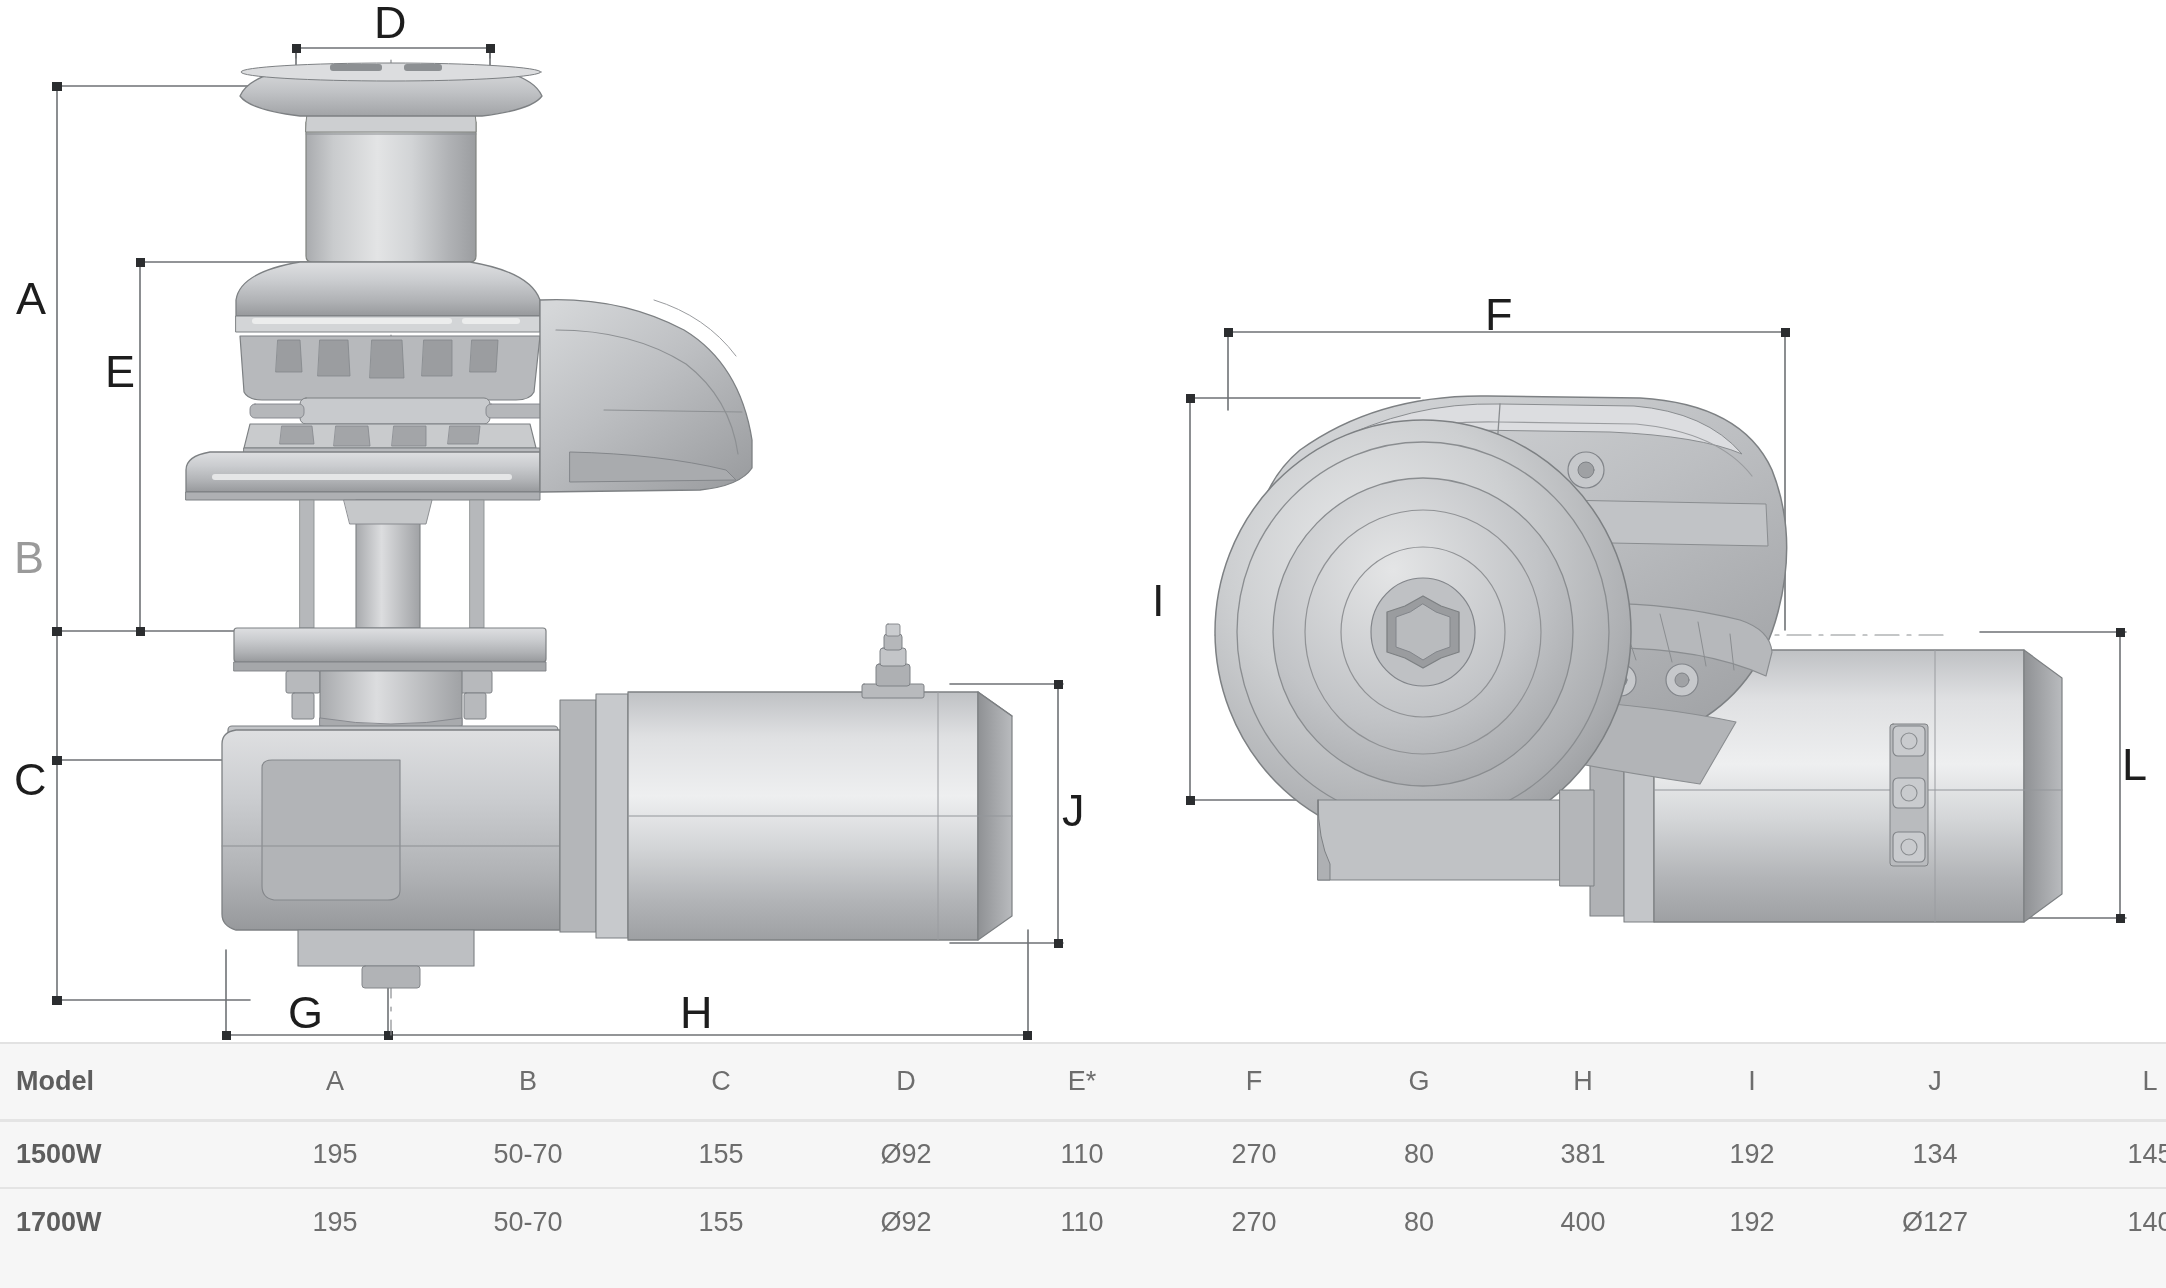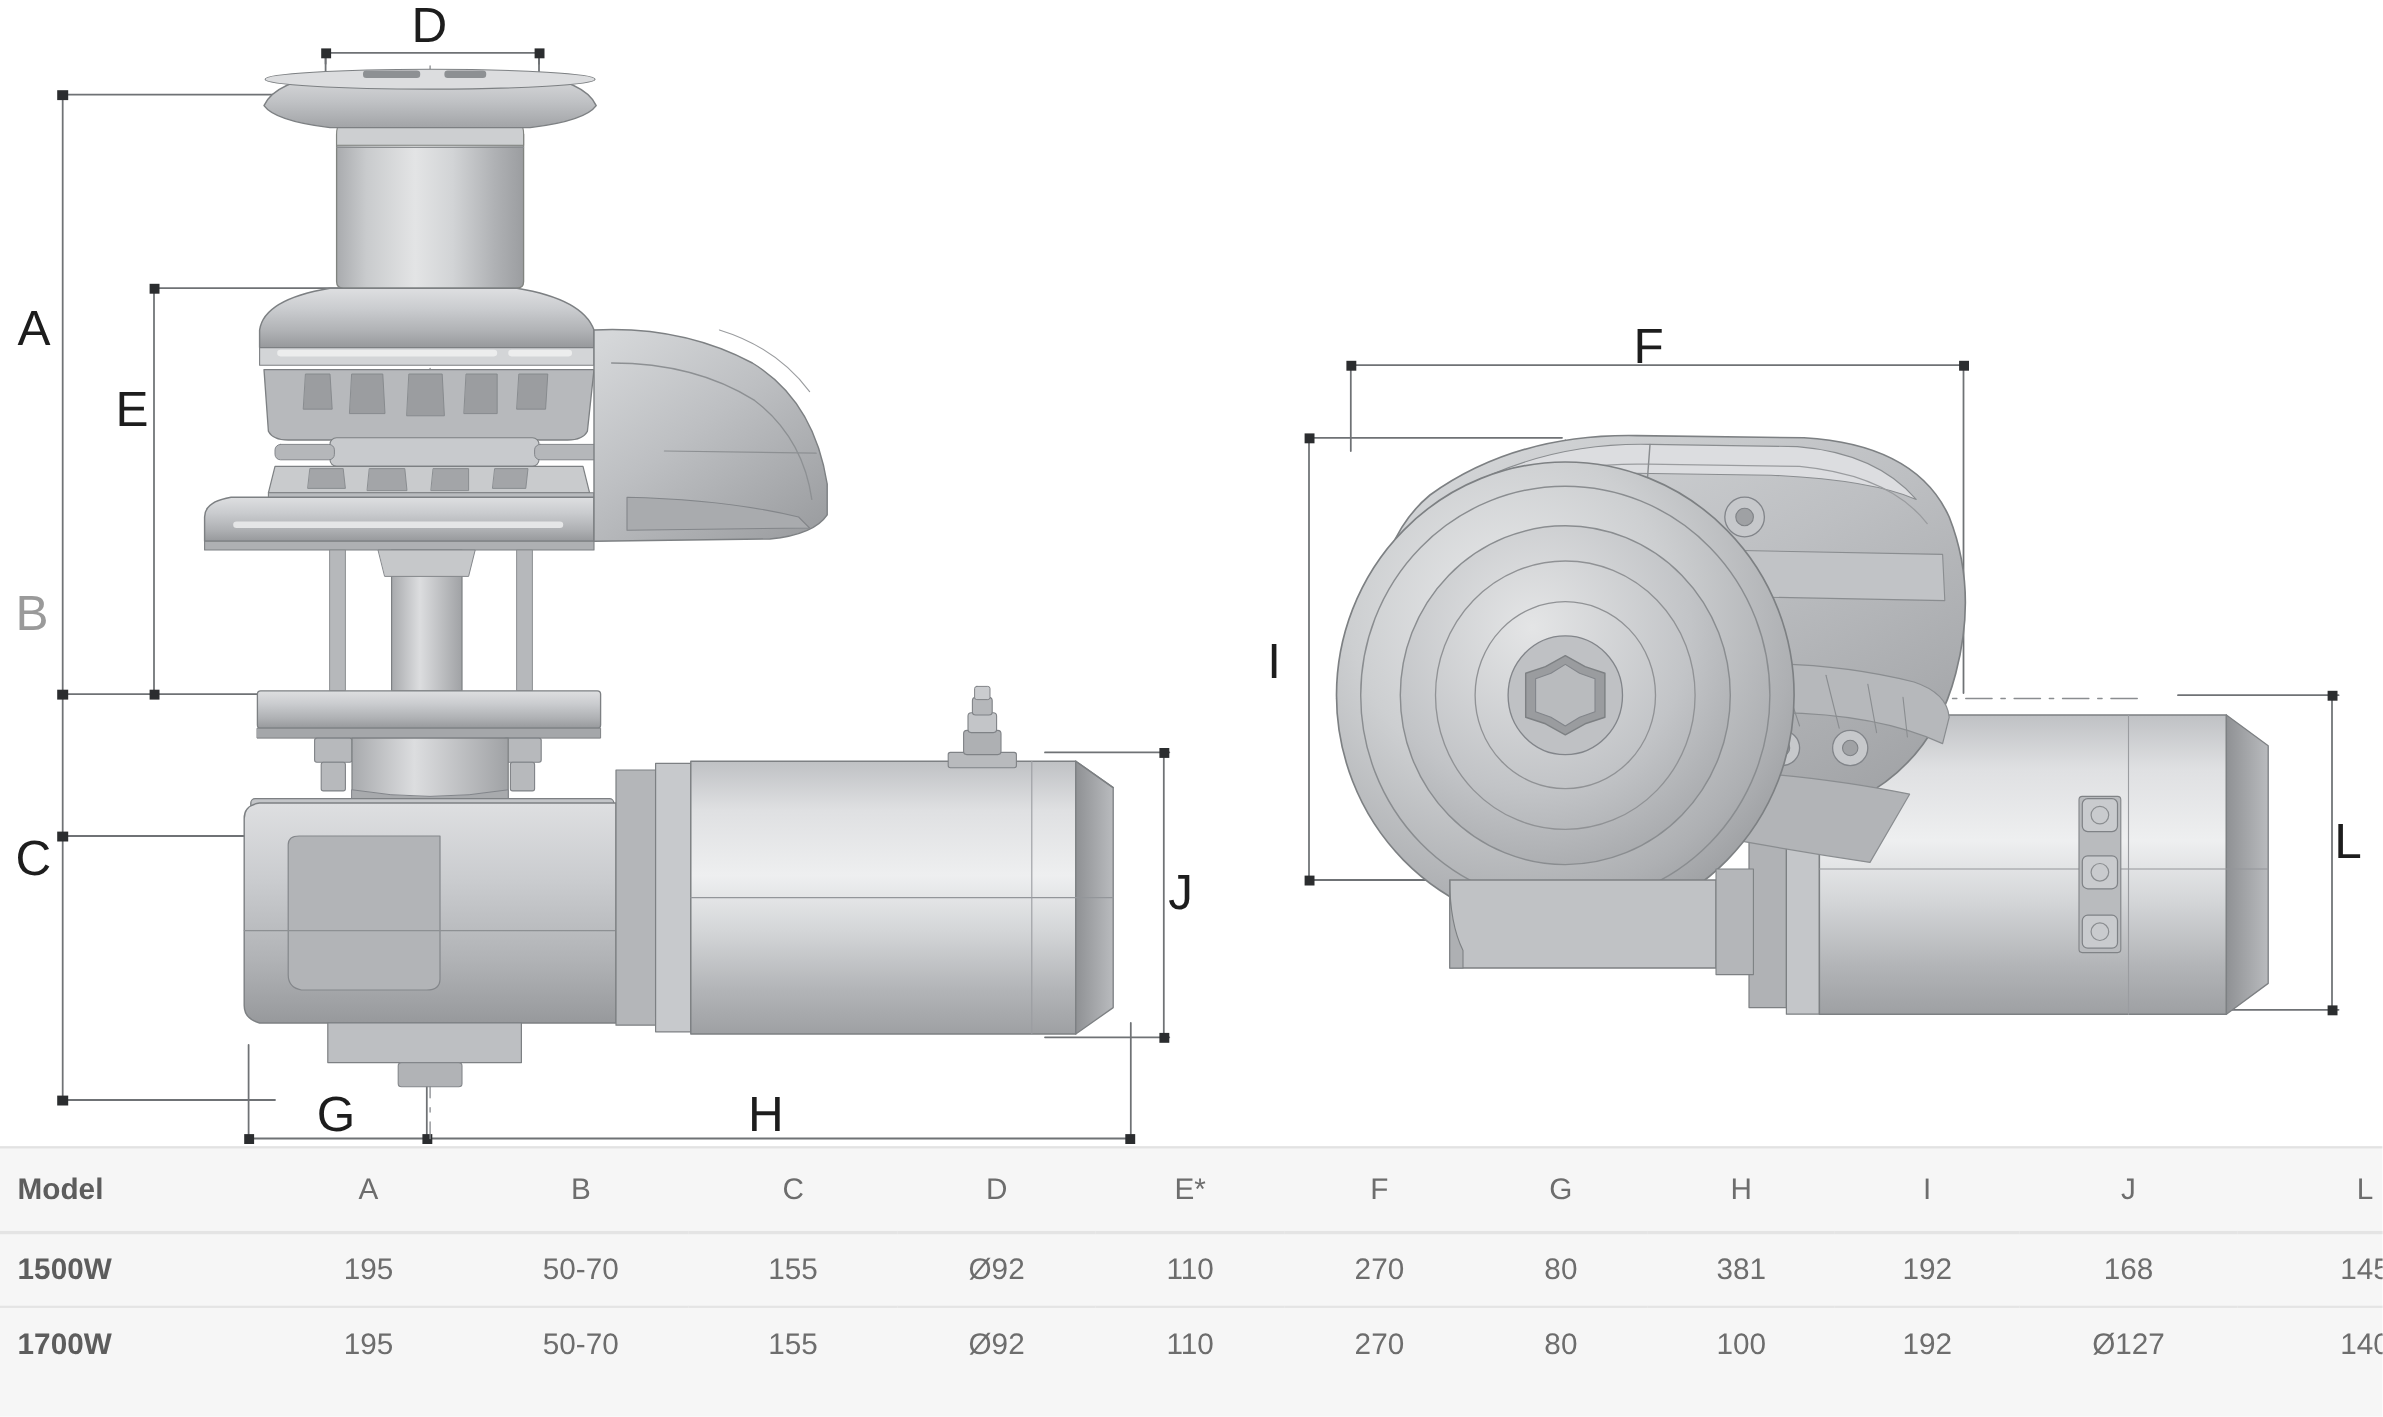--- a/index.html
+++ b/index.html
@@ -439,33 +439,33 @@
           <td class="model-col">1500W</td>
           <td>195</td>
           <td>50-70</td>
           <td>155</td>
           <td>Ø92</td>
           <td>110</td>
           <td>270</td>
           <td>80</td>
           <td>381</td>
           <td>192</td>
-          <td>168</td>
+          <td>134</td>
           <td>145</td>
         </tr>
         <tr>
           <td class="model-col">1700W</td>
           <td>195</td>
           <td>50-70</td>
           <td>155</td>
           <td>Ø92</td>
           <td>110</td>
           <td>270</td>
           <td>80</td>
-          <td>100</td>
+          <td>400</td>
           <td>192</td>
           <td>Ø127</td>
           <td>140</td>
         </tr>
       </tbody>
     </table>
   </div>
 
 </div>
 

